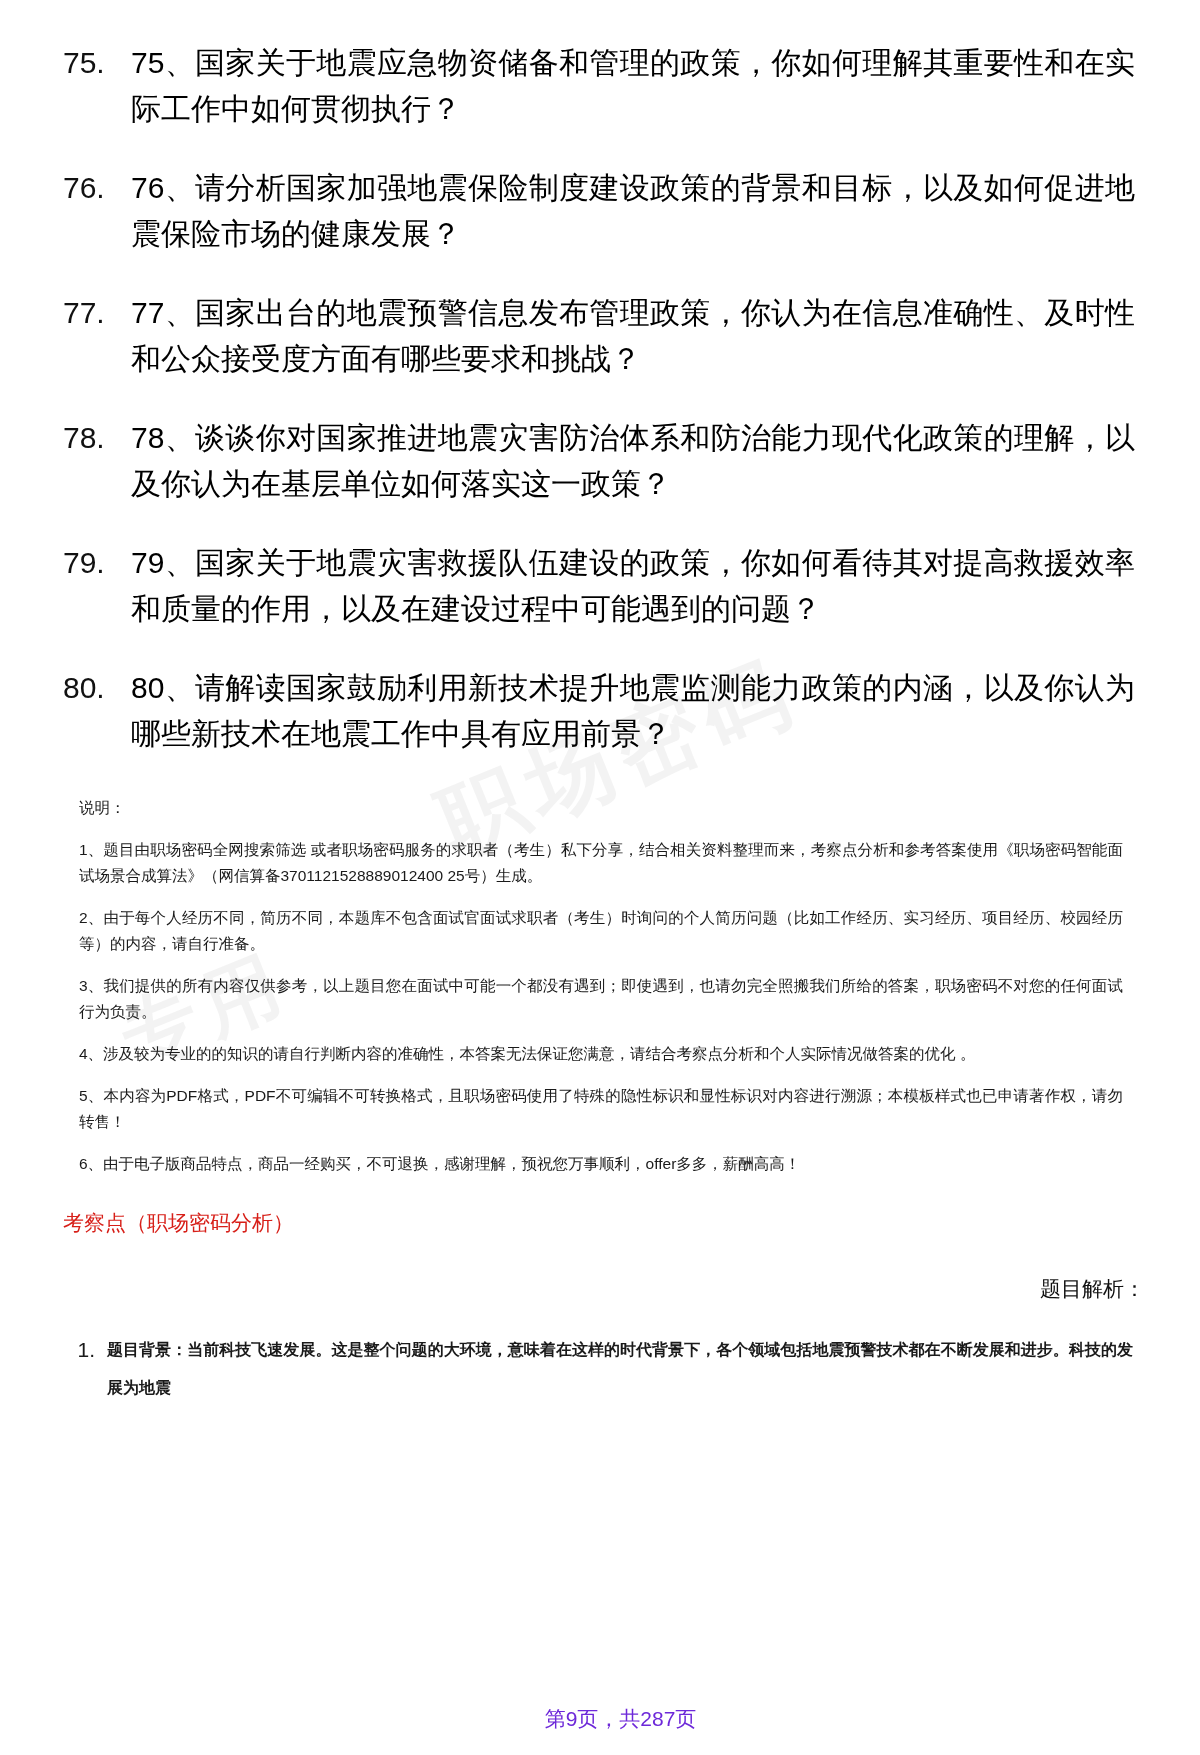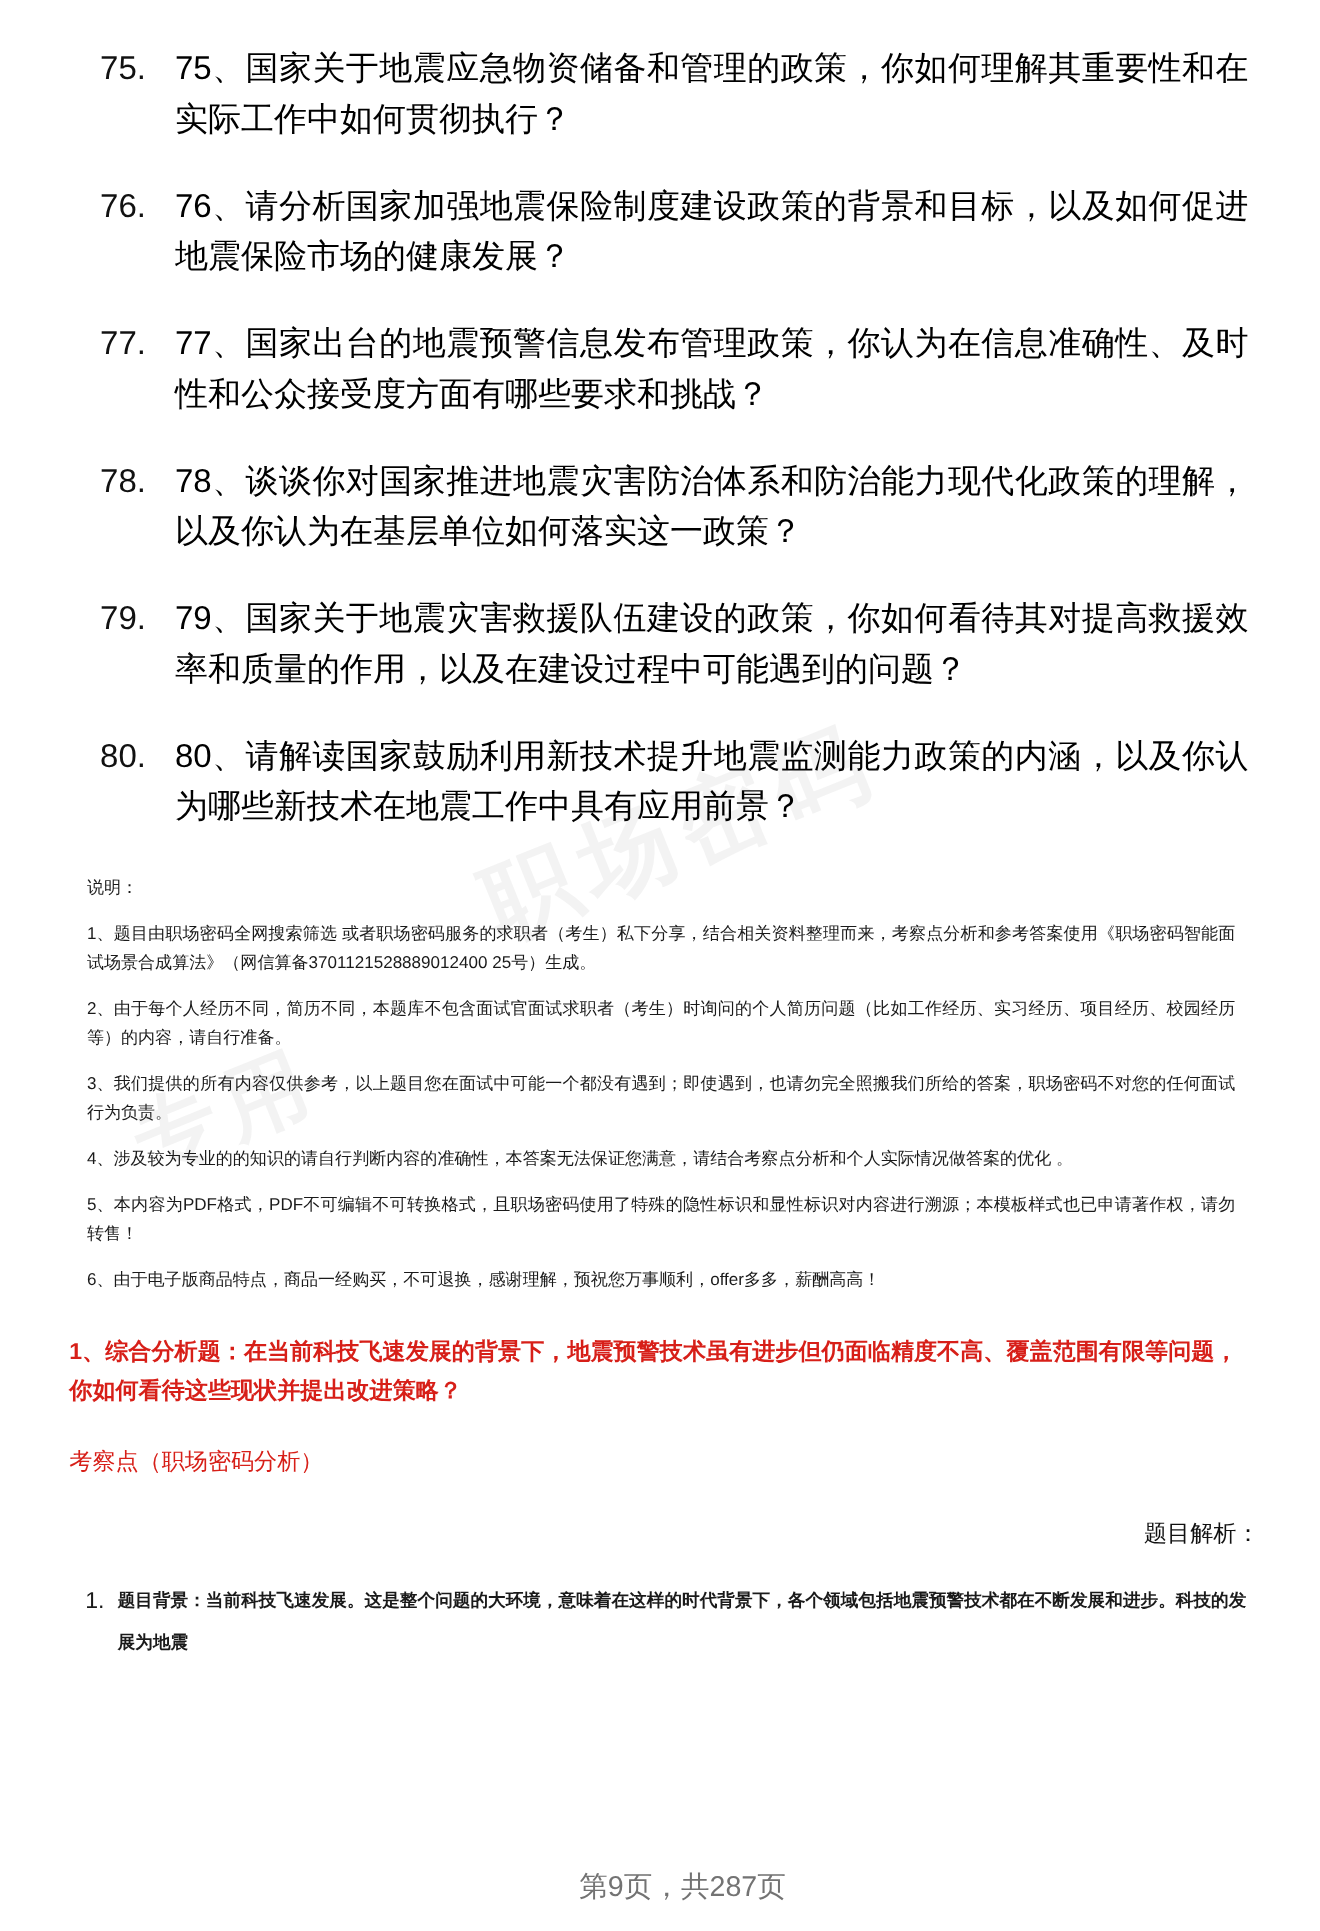--- a/index.html
+++ b/index.html
@@ -49,21 +49,20 @@
   
   ol.qlist {
     list-style: none;
     margin: 0;
     padding: 0;
   }
   ol.qlist > li {
     display: flex;
     align-items: flex-start;
     margin-bottom: 33px;
-    margin-left: 28px;
   }
   .qnum {
     flex: 0 0 76px;
     font-size: 30px;
     line-height: 46px;
     text-align: left;
     padding-left: 8px;
     box-sizing: border-box;
     color: #111;
   }
@@ -144,22 +143,22 @@
     padding-right: 12px;
     font-weight: bold;
   }
 
   .footer {
     position: absolute;
     left: 0;
     right: 0;
     bottom: 22px;
     text-align: center;
-    font-size: 26px;
-    color: #737373;
+    font-size: 21px;
+    color: #6d28d9;
     z-index: 3;
     padding-left: 41px;
   }
 </style>
 </head>
 <body>
 
 <div class="page">
 
   <div class="watermark">
@@ -199,21 +198,20 @@
     <div class="notes">
       <p>说明：</p>
       <p>1、题目由职场密码全网搜索筛选 或者职场密码服务的求职者（考生）私下分享，结合相关资料整理而来，考察点分析和参考答案使用《职场密码智能面试场景合成算法》（网信算备3701121528889012400 25号）生成。</p>
       <p>2、由于每个人经历不同，简历不同，本题库不包含面试官面试求职者（考生）时询问的个人简历问题（比如工作经历、实习经历、项目经历、校园经历等）的内容，请自行准备。</p>
       <p>3、我们提供的所有内容仅供参考，以上题目您在面试中可能一个都没有遇到；即使遇到，也请勿完全照搬我们所给的答案，职场密码不对您的任何面试行为负责。</p>
       <p>4、涉及较为专业的的知识的请自行判断内容的准确性，本答案无法保证您满意，请结合考察点分析和个人实际情况做答案的优化 。</p>
       <p>5、本内容为PDF格式，PDF不可编辑不可转换格式，且职场密码使用了特殊的隐性标识和显性标识对内容进行溯源；本模板样式也已申请著作权，请勿转售！</p>
       <p>6、由于电子版商品特点，商品一经购买，不可退换，感谢理解，预祝您万事顺利，offer多多，薪酬高高！</p>
     </div>
 
-    <div class="redq">1、综合分析题：在当前科技飞速发展的背景下，地震预警技术虽有进步但仍面临精度不高、覆盖范围有限等问题，你如何看待这些现状并提出改进策略？</div>
 
     <div class="redsub">考察点（职场密码分析）</div>
 
     <div class="analysis-title">题目解析：</div>
 
     <ol class="alist">
       <li>
         <div class="anum">1.</div>
         <div class="atext">题目背景：当前科技飞速发展。这是整个问题的大环境，意味着在这样的时代背景下，各个领域包括地震预警技术都在不断发展和进步。科技的发展为地震</div>
       </li>

